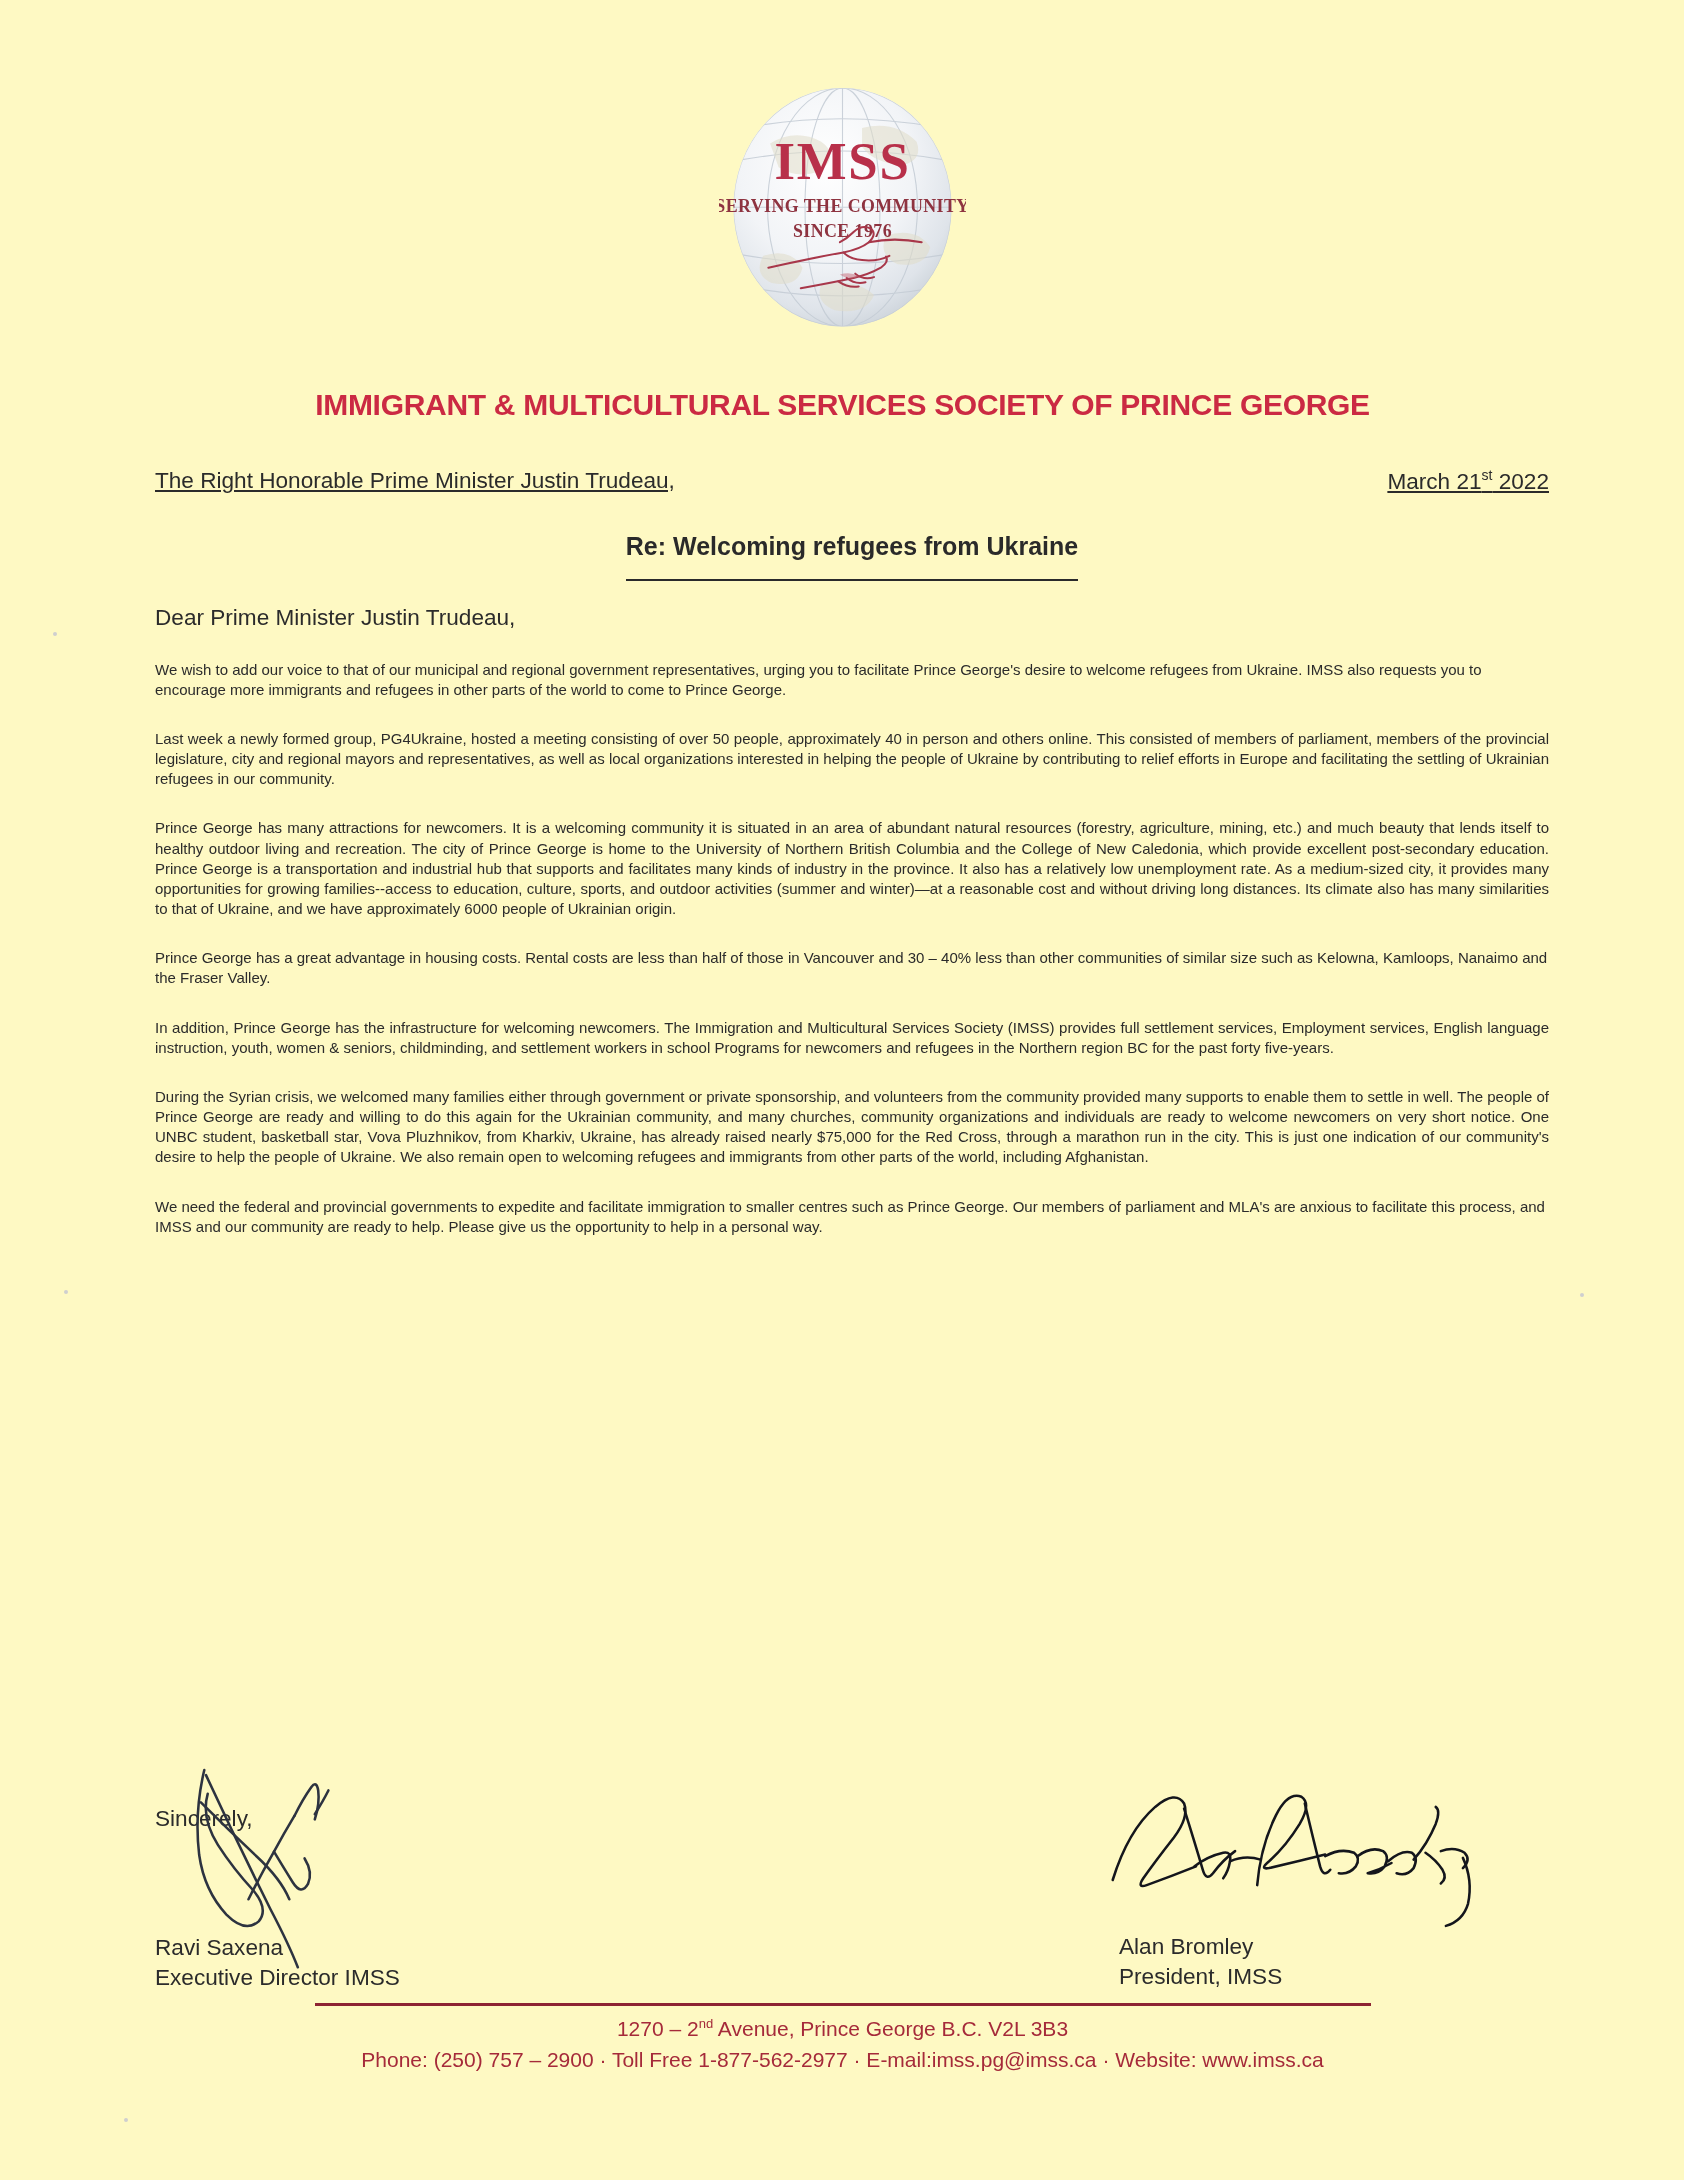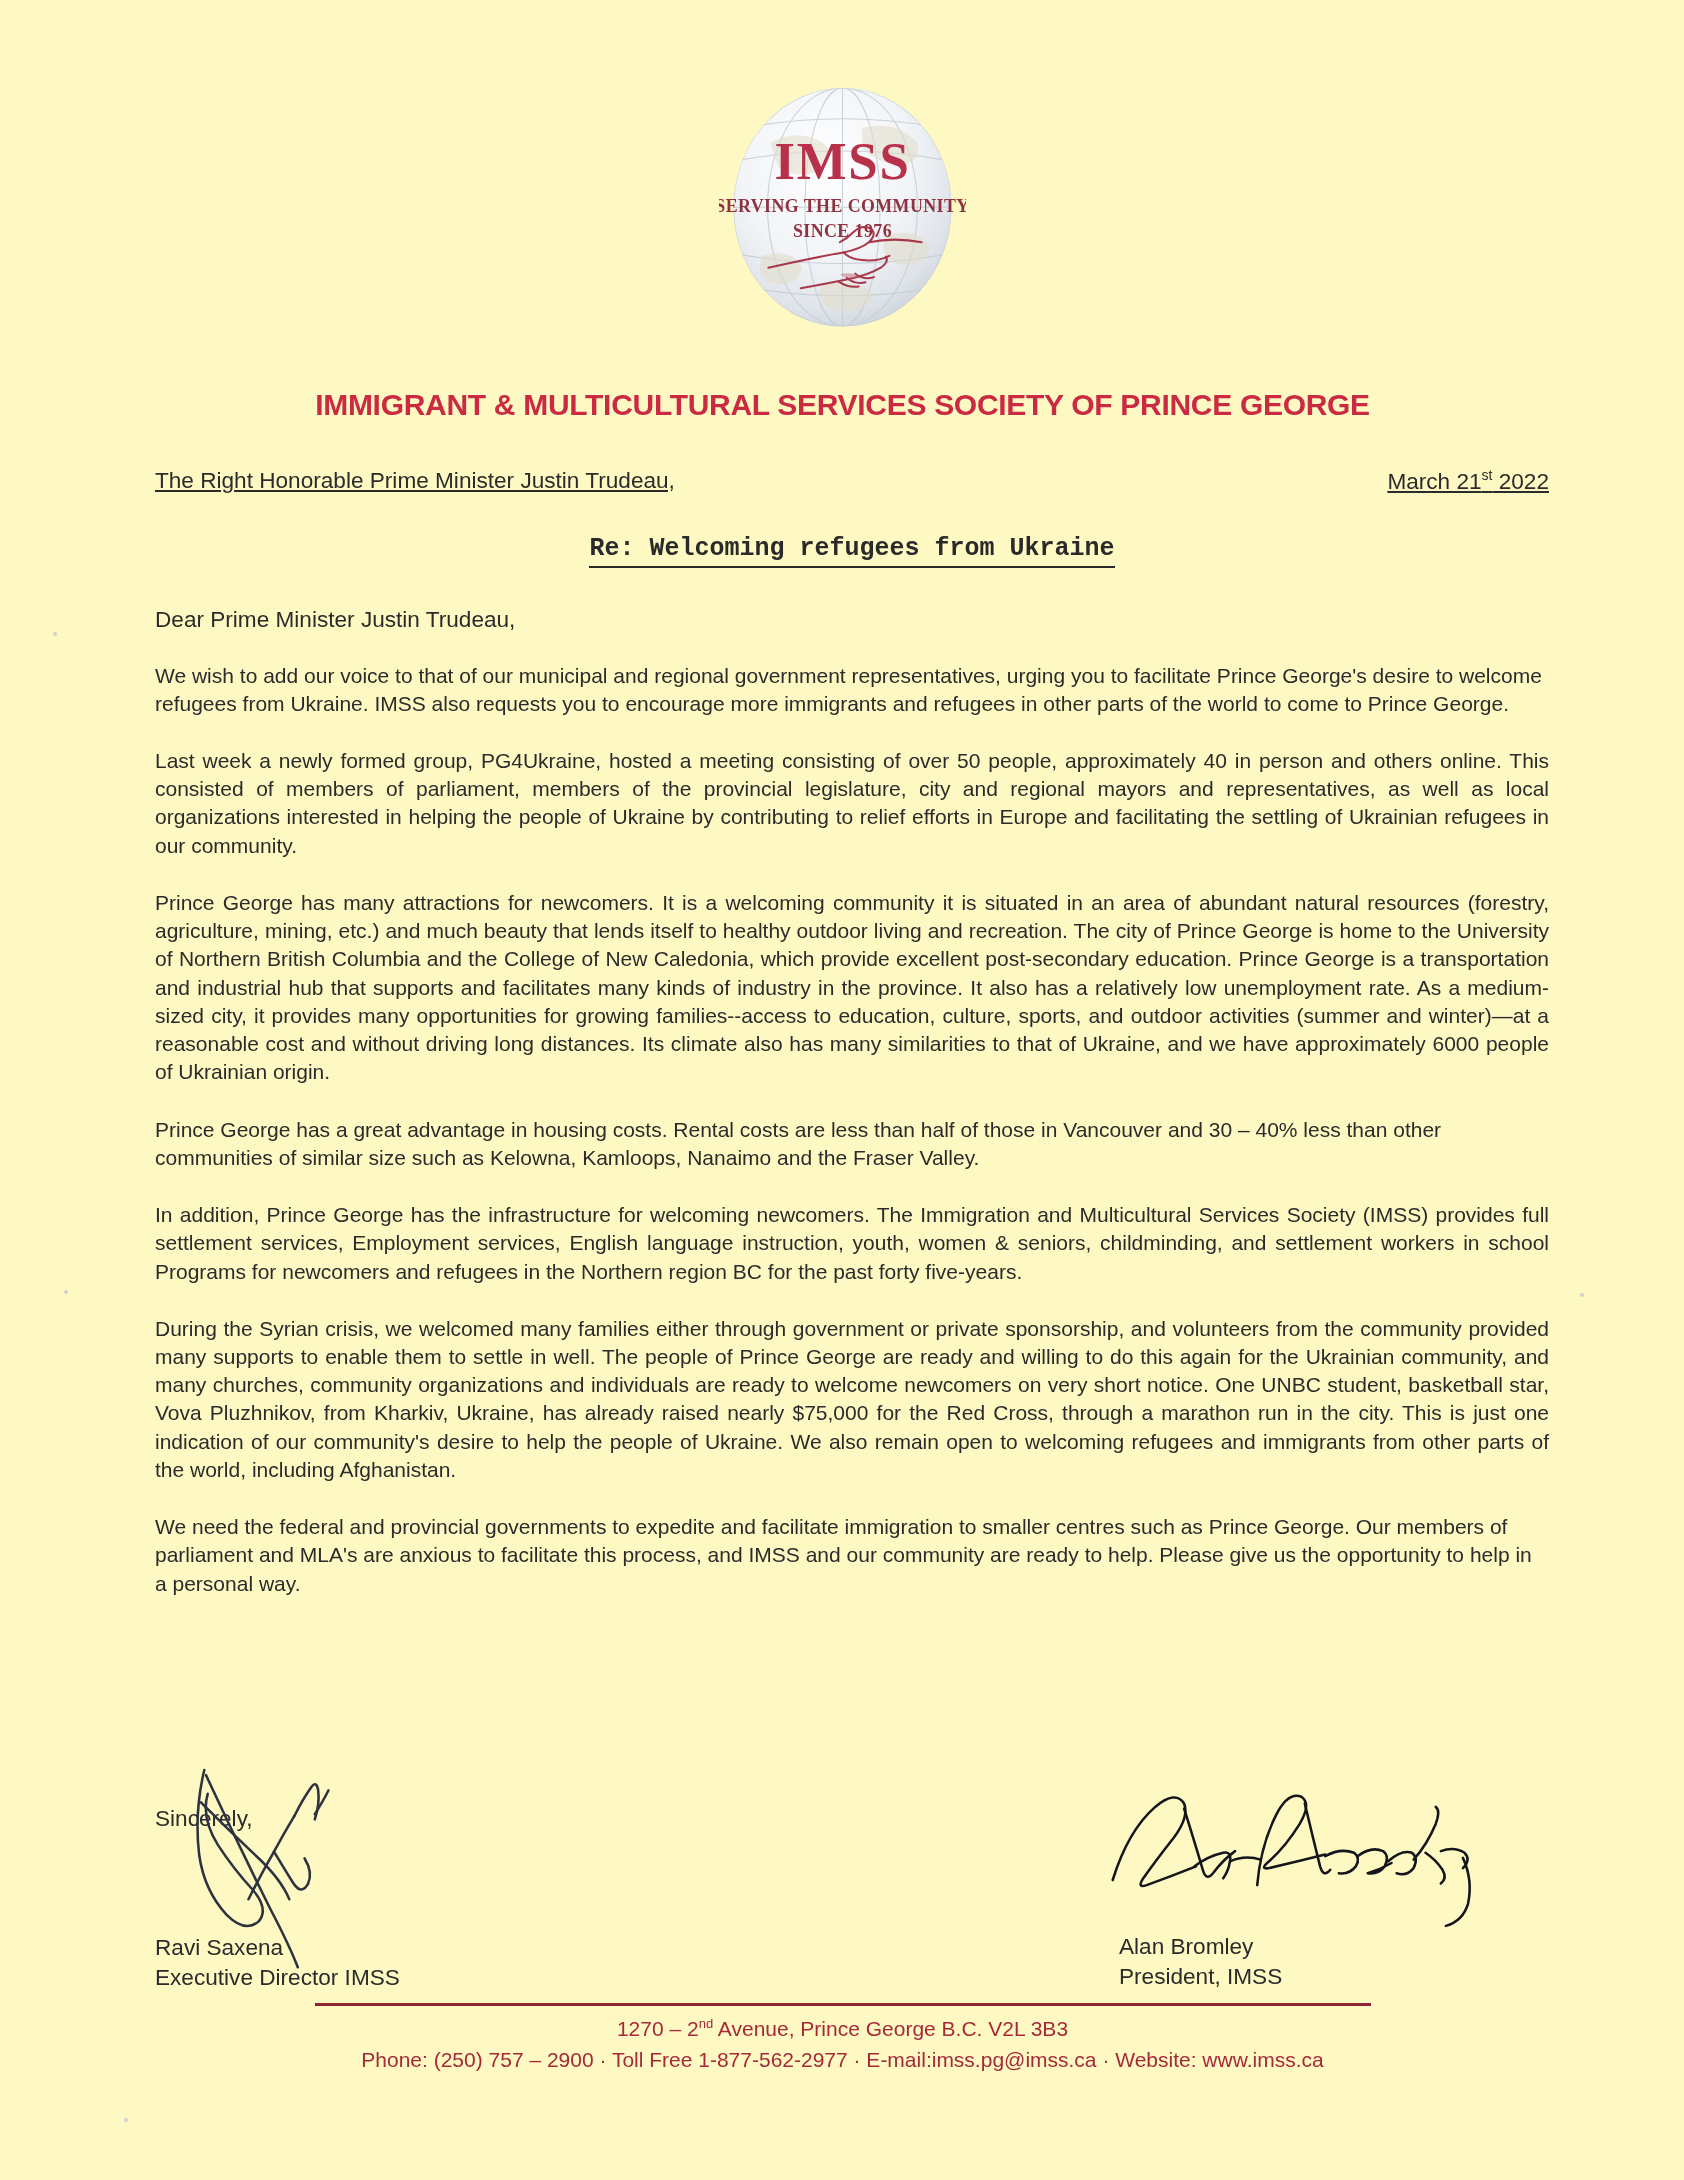--- a/index.html
+++ b/index.html
@@ -71,34 +71,33 @@
 
   .subject {
     margin-top: 37px;
     text-align: center;
     font-size: 25px;
     font-weight: bold;
     color: #2a2a2a;
   }
   .subject span {
     border-bottom: 2.6px solid #2a2a2a;
-    padding-bottom: 3px;
-    font-family: Liberation Mono, monospace;
+    padding-bottom: 19px;
   }
 
   .salutation {
     margin-top: 44px;
     font-size: 22.6px;
     color: #2b2b2b;
   }
 
   p.para {
     margin: 0;
     margin-top: 29px;
-    font-size: 21px;
+    font-size: 15px;
     line-height: 1.345;
     text-align: justify;
     color: #2b2b2b;
     text-justify: inter-word;
   }
   p.para.nojust { text-align: left; }
 
   
   .sig-area {
     position: absolute;

